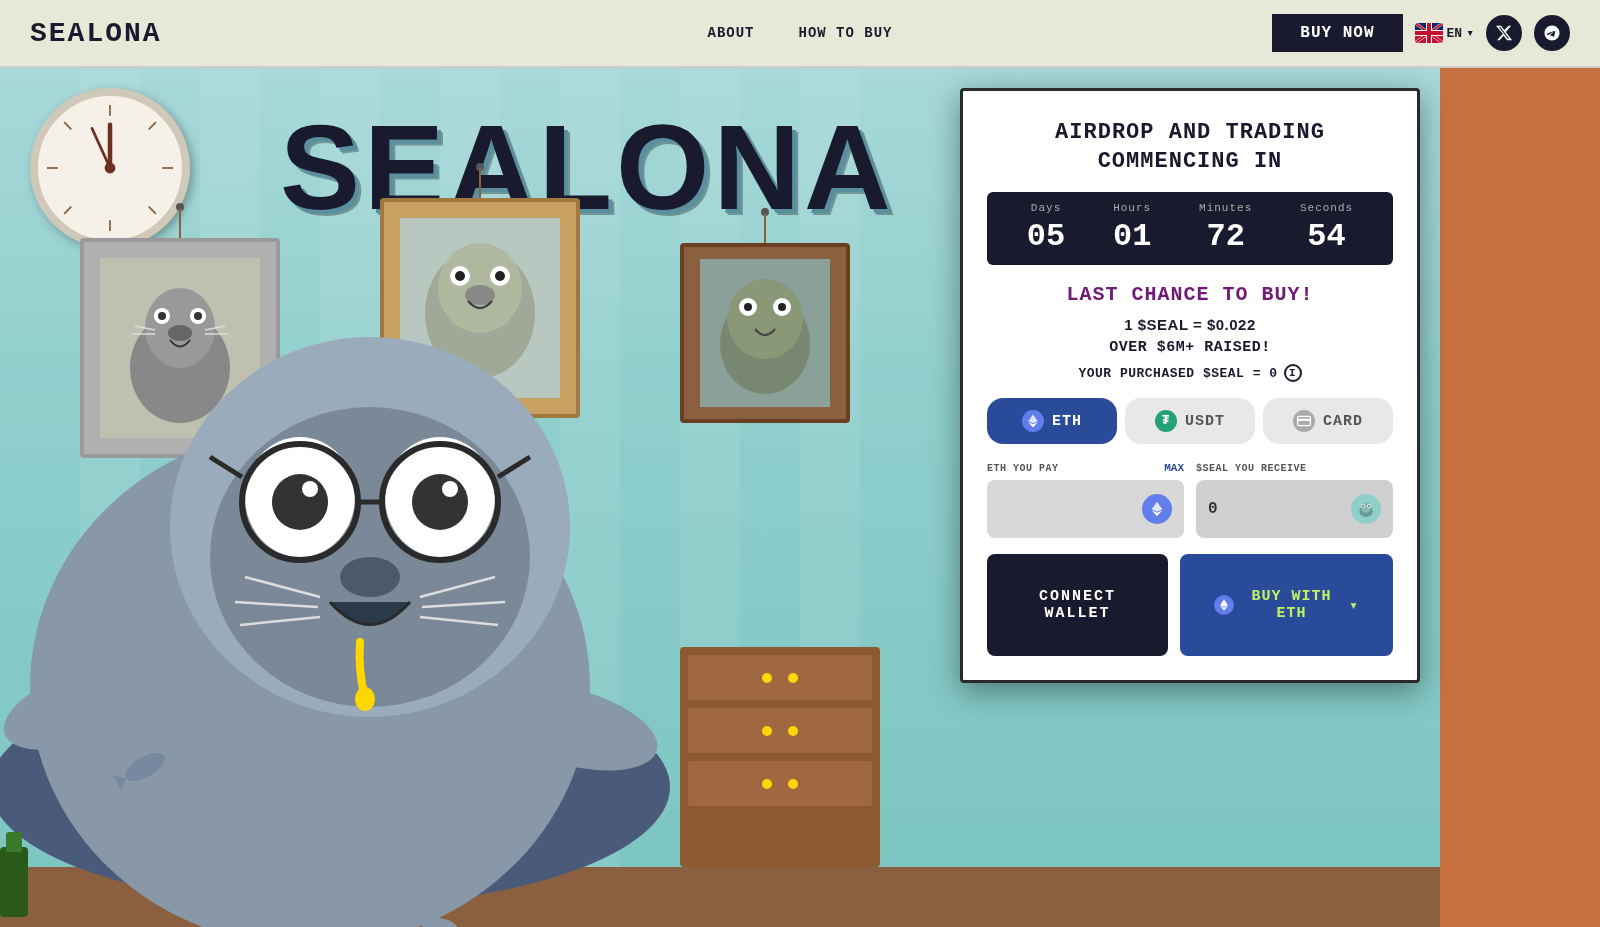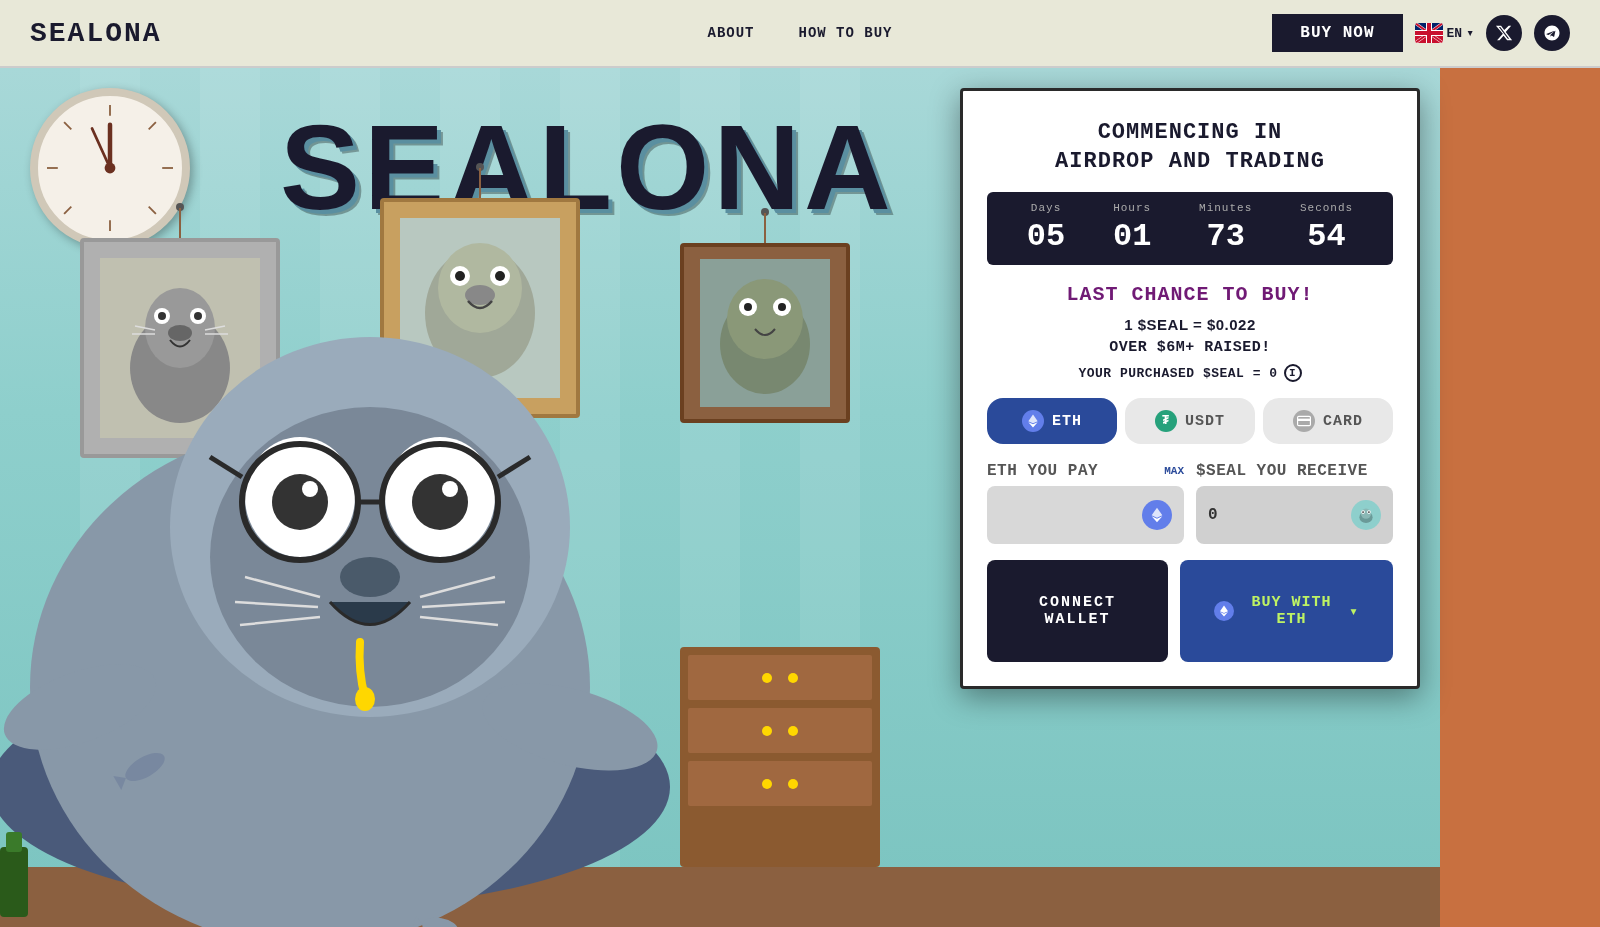--- a/index.html
+++ b/index.html
@@ -453,21 +453,21 @@
     .input-group {
       flex: 1;
     }
     .input-label-row {
       display: flex;
       justify-content: space-between;
       align-items: center;
       margin-bottom: 6px;
     }
     .input-label {
-      font-size: 16px;
+      font-size: 10px;
       font-weight: 600;
       color: #555;
       text-transform: uppercase;
       letter-spacing: 0.5px;
       font-family: 'Courier New', monospace;
     }
     .max-btn {
       font-size: 11px;
       font-weight: 700;
       color: #2a4a9a;
@@ -783,36 +783,36 @@
       </g>
 
       <rect x="50" y="640" width="28" height="70" rx="4" fill="#2a5a1a"></rect>
       <rect x="56" y="625" width="16" height="20" rx="3" fill="#3a7a2a"></rect>
     </svg>
   </div>
 
   <div class="widget-card">
 
     <div class="widget-title">
+      <div>AIRDROP AND TRADING</div>
       <div>COMMENCING IN</div>
-      <div>AIRDROP AND TRADING</div>
     </div>
 
     <div class="countdown">
       <div class="countdown-item">
         <div class="countdown-label">Days</div>
         <div class="countdown-value">05</div>
       </div>
       <div class="countdown-item">
         <div class="countdown-label">Hours</div>
         <div class="countdown-value">01</div>
       </div>
       <div class="countdown-item">
         <div class="countdown-label">Minutes</div>
-        <div class="countdown-value">73</div>
+        <div class="countdown-value">72</div>
       </div>
       <div class="countdown-item">
         <div class="countdown-label">Seconds</div>
         <div class="countdown-value">54</div>
       </div>
     </div>
 
     <div class="last-chance">LAST CHANCE TO BUY!</div>
     <div class="price-line">1 $SEAL = $0.022</div>
     <div class="raised-line">OVER $6M+ RAISED!</div>

